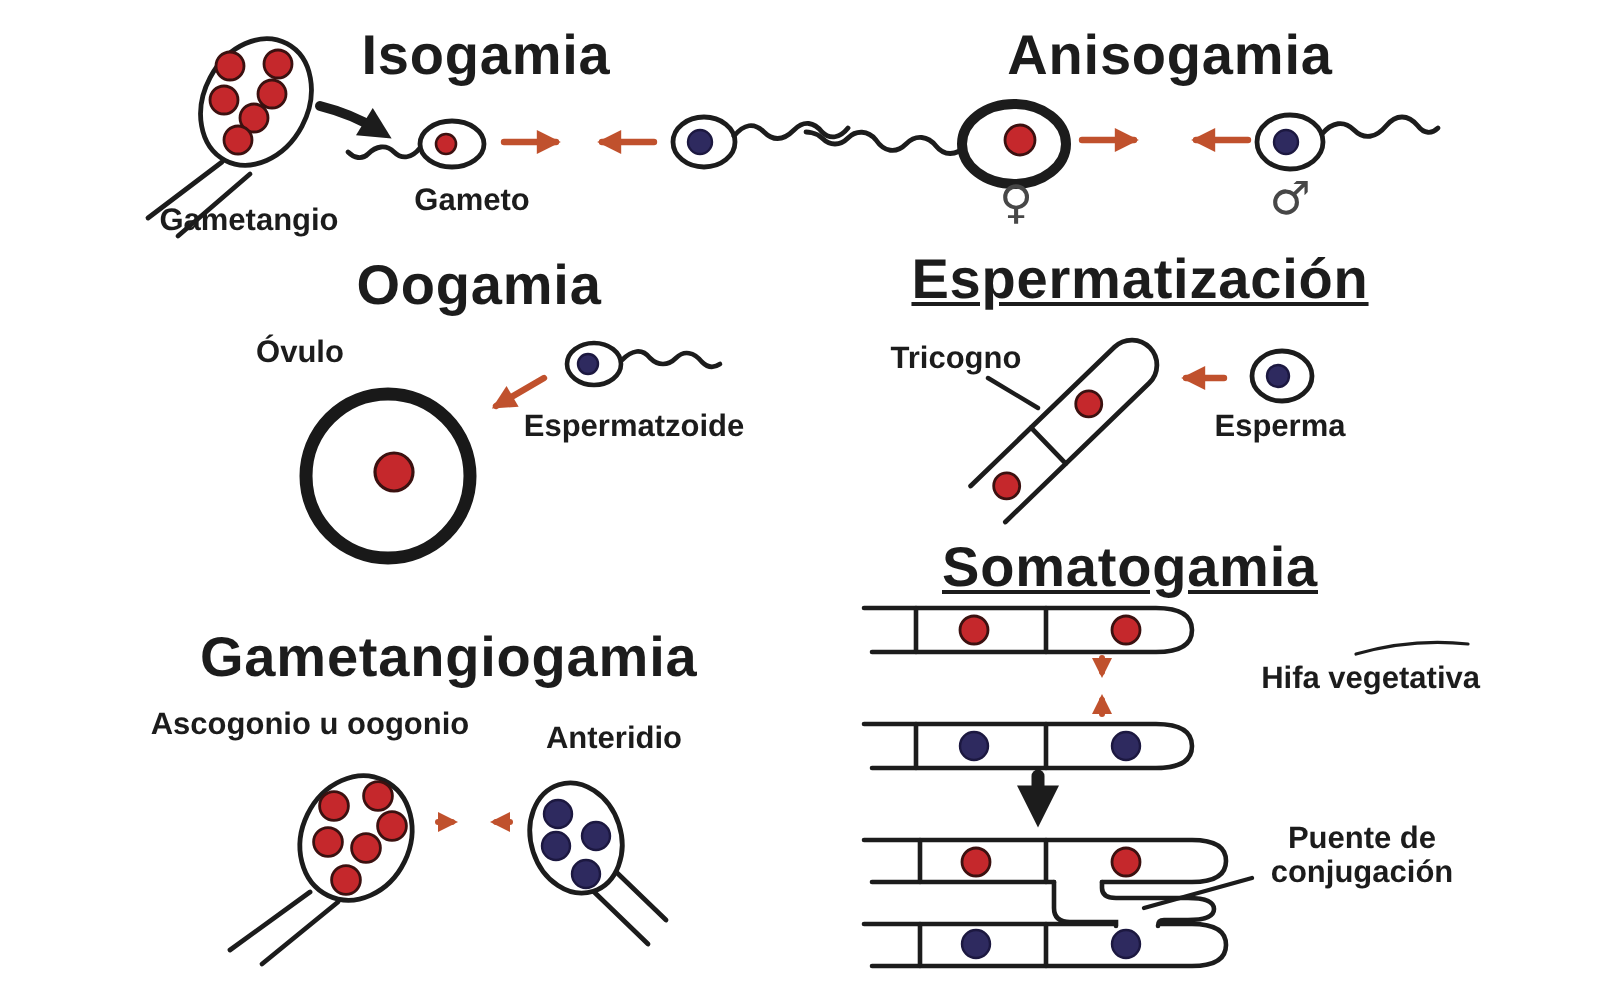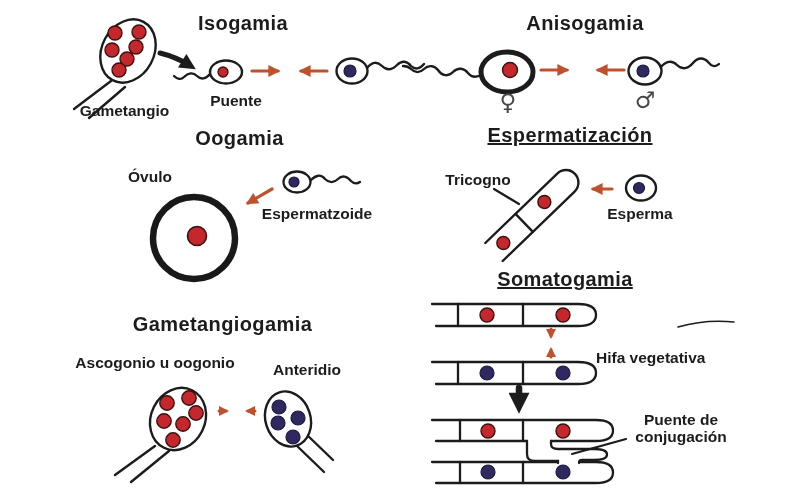--- a/index.html
+++ b/index.html
@@ -8,21 +8,21 @@
   html,body{margin:0;padding:0;background:#e9e9e9;}
   .stage{
     position:relative; width:800px; height:500px; background:var(--bg);
     overflow:hidden; font-family:"Liberation Sans", sans-serif;
   }
   .stage svg{position:absolute; left:0; top:0;}
   .lbl{
     position:absolute; font-weight:700; color:var(--ink);
     text-align:center; line-height:1.12; white-space:nowrap;
   }
-  .title{font-size:20px; letter-spacing:.4px;}
+  .title{font-size:28px; letter-spacing:.4px;}
   .sub{font-size:15.5px;}
   .wrap{white-space:normal;}
   .sym{
     font-family:"DejaVu Sans", sans-serif; font-weight:400; color:#474747;
     font-size:23px;
   }
 </style>
 </head>
 <body>
 
@@ -191,35 +191,35 @@
             <circle cx="298" cy="418" r="7"></circle>
           <circle cx="278" cy="423" r="7"></circle>
             <circle cx="293" cy="437" r="7"></circle>
         </g>
       </g>
     </g>
   </svg>
 
   <div class="lbl title" style="left:178px; top:12px; width:130px;">Isogamia</div>
   <div class="lbl sub" style="left:62px; top:102px; width:125px;">Gametangio</div>
-  <div class="lbl sub" style="left:196px; top:92px; width:80px;">Puente</div>
+  <div class="lbl sub" style="left:196px; top:92px; width:80px;">Gameto</div>
 
   <div class="lbl title" style="left:490px; top:12px; width:190px;">Anisogamia</div>
   <div class="lbl sym" style="position:absolute; left:494px; top:90px; width:28px; text-align:center;">♀</div>
   <div class="lbl sym" style="position:absolute; left:630px; top:88px; width:30px; text-align:center;">♂</div>
 
   <div class="lbl title" style="left:172px; top:127px; width:135px;">Oogamia</div>
   <div class="lbl sub" style="left:115px; top:168px; width:70px;">Óvulo</div>
   <div class="lbl sub" style="left:248px; top:205px; width:138px;">Espermatzoide</div>
 
   <div class="lbl title" style="left:450px; top:124px; width:240px;text-decoration:underline;">Espermatización</div>
   <div class="lbl sub" style="left:436px; top:171px; width:84px;">Tricogno</div>
   <div class="lbl sub" style="left:598px; top:205px; width:84px;">Esperma</div>
 
   <div class="lbl title" style="left:470px; top:268px; width:190px;text-decoration:underline;">Somatogamia</div>
-  <div class="lbl sub" style="left:580px; top:349px; width:160px; text-align:left;margin-left:16px;">Hifa vegetativa</div>
+  <div class="lbl sub" style="left:580px; top:331px; width:160px; text-align:right;">Hifa vegetativa</div>
   <div class="lbl title" style="left:100px; top:313px; width:245px;">Gametangiogamia</div>
 
   <div class="lbl sub wrap" style="left:625px; top:411px; width:112px;">Puente de conjugación</div>
   <div class="lbl sub" style="left:260px; top:361px; width:94px;">Anteridio</div>
   <div class="lbl sub" style="left:63px; top:354px; width:184px;">Ascogonio u oogonio</div>
 
 </div>
 
 </body></html>

